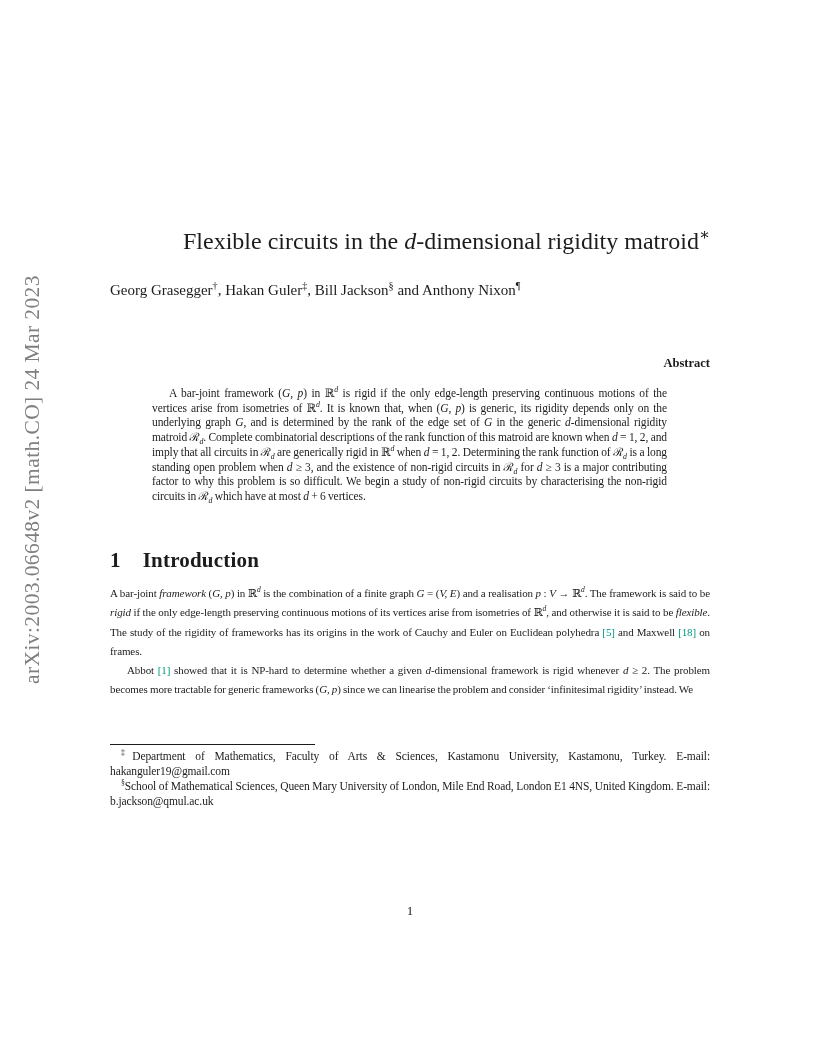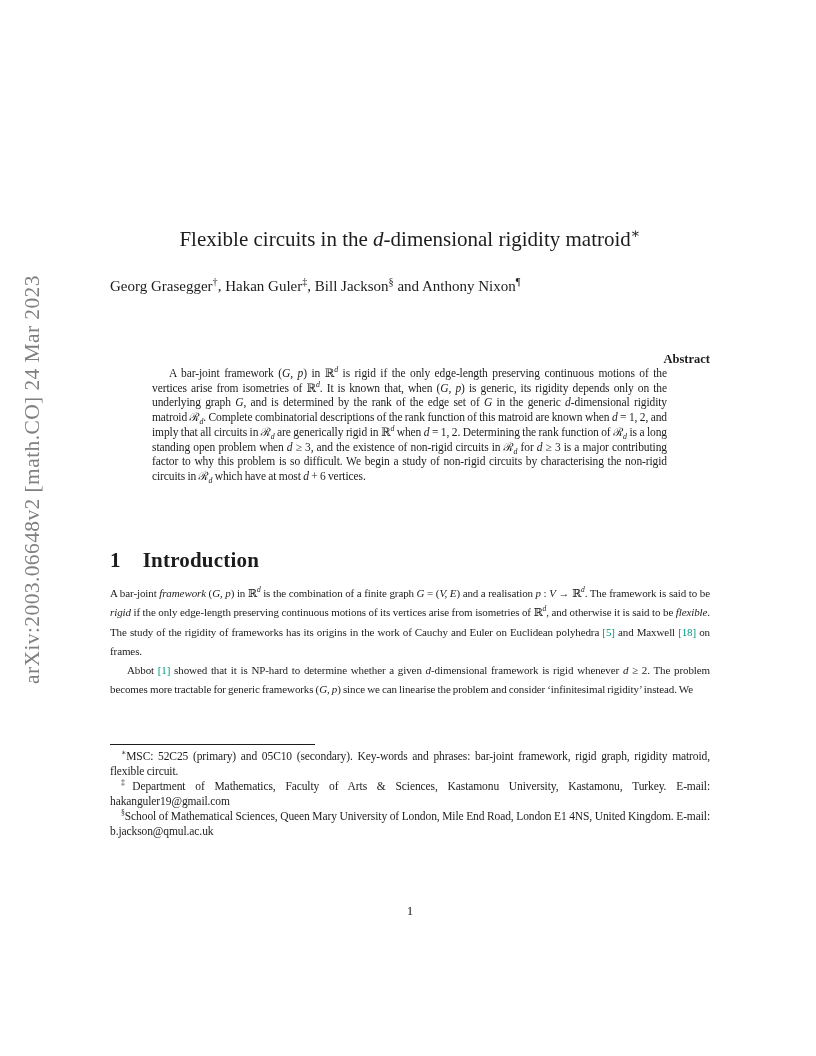--- a/index.html
+++ b/index.html
@@ -22,28 +22,28 @@
     writing-mode:vertical-rl;transform:rotate(180deg);
     display:flex;align-items:center;justify-content:center;
     font-size:21.5px;color:var(--stamp);
     white-space:nowrap;letter-spacing:0.4px;
   }
 
   .content{position:absolute;left:110px;top:0;width:600px;}
 
   .title{
     margin:226px 0 0;padding:0;
-    font-size:21px;font-weight:normal;
-    text-align:center;line-height:1.25;
+    font-size:24px;font-weight:normal;
+    text-align:right;line-height:1.25;
   }
   .authors{margin:26px 0 0;font-size:15px;text-align:left;}
 
   .abs-head{margin:57px 0 0;font-size:12.5px;font-weight:bold;text-align:right;}
   .abs-body{
-    position:absolute;top:366px;left:42px;width:515px;
+    position:absolute;top:386px;left:42px;width:515px;
     margin:0;font-size:11.5px;line-height:14.7px;
     text-align:justify;text-indent:17px;
     letter-spacing:-0.1px;word-spacing:-0.4px;
   }
 
   .section-head{
     position:absolute;top:548px;left:0;margin:0;
     font-size:21px;font-weight:bold;letter-spacing:0.2px;
   }
   .section-head .num{margin-right:22px;}
@@ -90,21 +90,20 @@
 
     <h2 class="section-head"><span class="num">1</span><span>Introduction</span></h2>
 
     <div class="paras">
       <p class="body p1"><span>A bar-joint </span><span class="i">framework</span><span> (</span><span class="i">G, p</span><span>) in ℝ</span><span class="sup i">d</span><span> is the combination of a finite graph </span><span class="i">G</span><span> = (</span><span class="i">V, E</span><span>) and a realisation </span><span class="i">p</span><span> : </span><span class="i">V</span><span> → ℝ</span><span class="sup i">d</span><span>. The framework is said to be </span><span class="i">rigid</span><span> if the only edge-length preserving continuous motions of its vertices arise from isometries of ℝ</span><span class="sup i">d</span><span>, and otherwise it is said to be </span><span class="i">flexible</span><span>. The study of the rigidity of frameworks has its origins in the work of Cauchy and Euler on Euclidean polyhedra </span><span class="cite">[5]</span><span> and Maxwell </span><span class="cite">[18]</span><span> on frames.</span></p>
       <p class="body p2"><span>Abbot </span><span class="cite">[1]</span><span> showed that it is NP-hard to determine whether a given </span><span class="i">d</span><span>-dimensional framework is rigid whenever </span><span class="i">d</span><span> ≥ 2. The problem becomes more tractable for generic frameworks (</span><span class="i">G, p</span><span>) since we can linearise the problem and consider ‘infinitesimal rigidity’ instead. We</span></p>
     </div>
 
     <div class="footblock">
       <hr class="footrule">
-      <p class="fn"><span class="sup">∗</span><span>MSC: 52C25 (primary) and 05C10 (secondary).  Key-words and phrases:  bar-joint framework, rigid graph, rigidity matroid, flexible circuit.</span></p>
       <p class="fn"><span class="sup">‡</span><span>Department of Mathematics, Faculty of Arts &amp; Sciences, Kastamonu University, Kastamonu, Turkey. E-mail: hakanguler19@gmail.com</span></p>
       <p class="fn"><span class="sup">§</span><span>School of Mathematical Sciences, Queen Mary University of London, Mile End Road, London E1 4NS, United Kingdom. E-mail: b.jackson@qmul.ac.uk</span></p>
     </div>
 
     <div class="pageno">1</div>
 
   </div>
 </div>
 
 </body></html>

